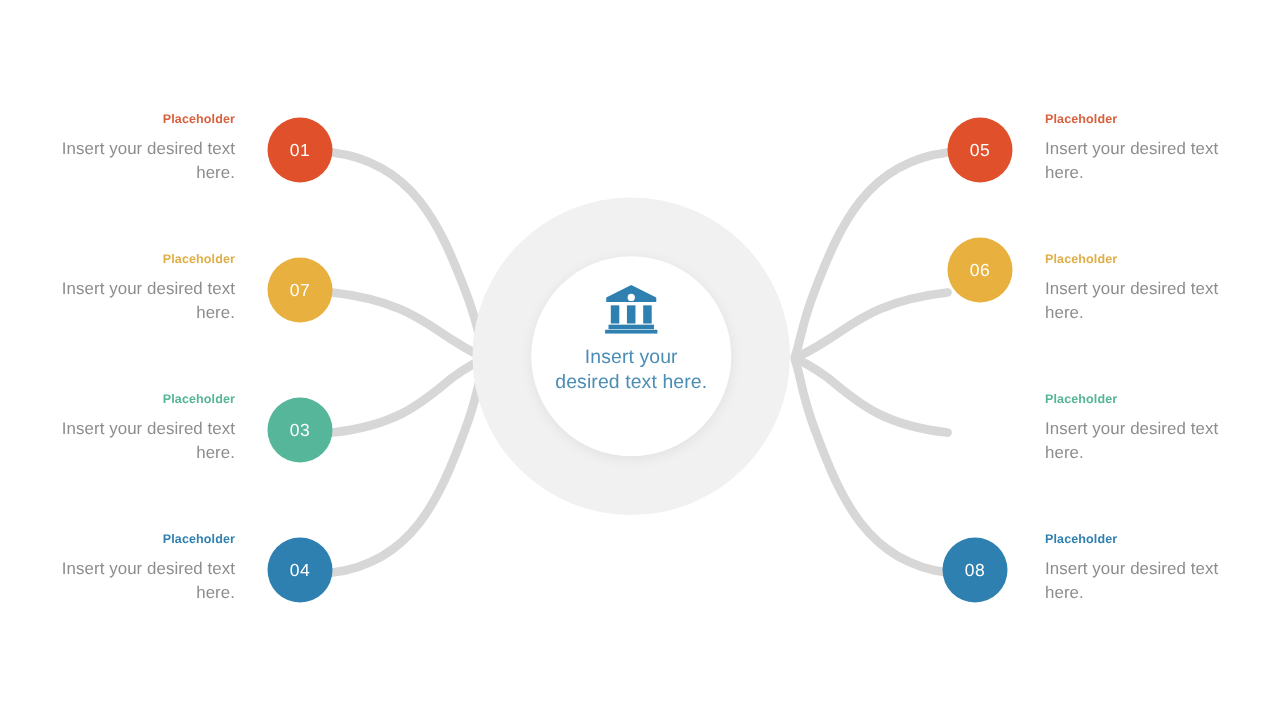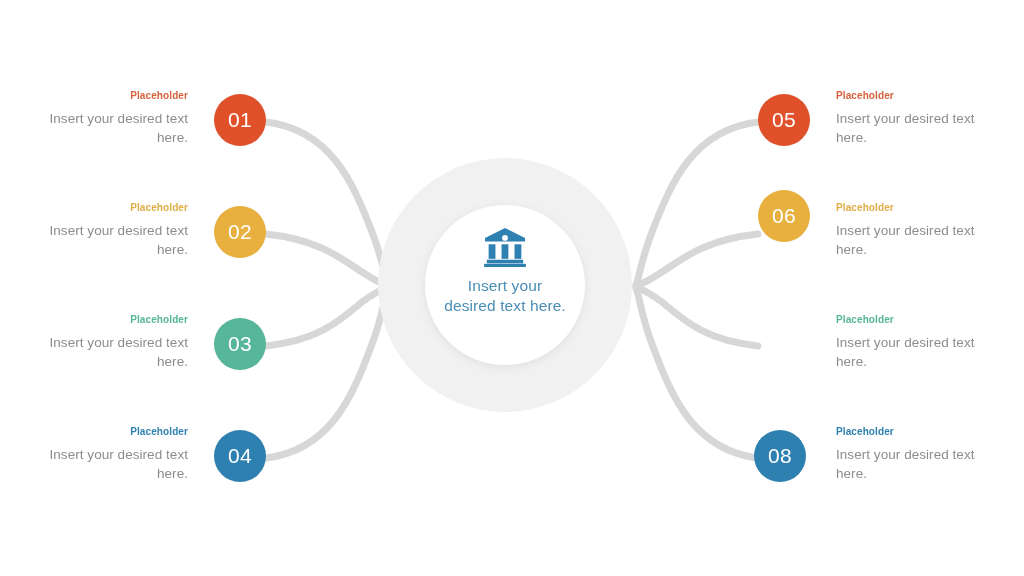--- a/index.html
+++ b/index.html
@@ -76,21 +76,21 @@
   
   .node-circle {
     position: absolute;
     width: 52px;
     height: 52px;
     border-radius: 50%;
     display: flex;
     align-items: center;
     justify-content: center;
     color: #ffffff;
-    font-size: 21px;
+    font-size: 14px;
     letter-spacing: 0.4px;
   }
 
   
   .node-text {
     position: absolute;
     width: 160px;
   }
   .node-text.left  { text-align: right; }
   .node-text.right { text-align: left;  }
@@ -148,21 +148,21 @@
 
   <div class="node-circle" style="left: 214px; top: 94px; background: rgb(224, 80, 42);">
     <span>01</span>
   </div>
   <div class="node-text left" style="left:28px; top:87px;">
     <p class="node-title" style="color:#D9603C;">Placeholder</p>
     <p class="node-desc">Insert your desired text here.</p>
   </div>
 
   <div class="node-circle" style="left: 214px; top: 206px; background: rgb(232, 176, 62);">
-    <span>02</span>
+    <span>07</span>
   </div>
   <div class="node-text left" style="left:28px; top:199px;">
     <p class="node-title" style="color:#E0AE45;">Placeholder</p>
     <p class="node-desc">Insert your desired text here.</p>
   </div>
 
   <div class="node-circle" style="left: 214px; top: 318px; background: rgb(86, 182, 154); text-align: center;">
     <span>03</span>
   </div>
   <div class="node-text left" style="left:28px; top:311px;">

